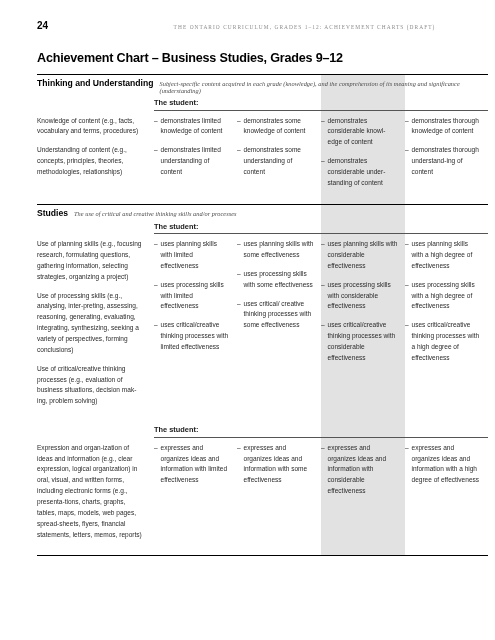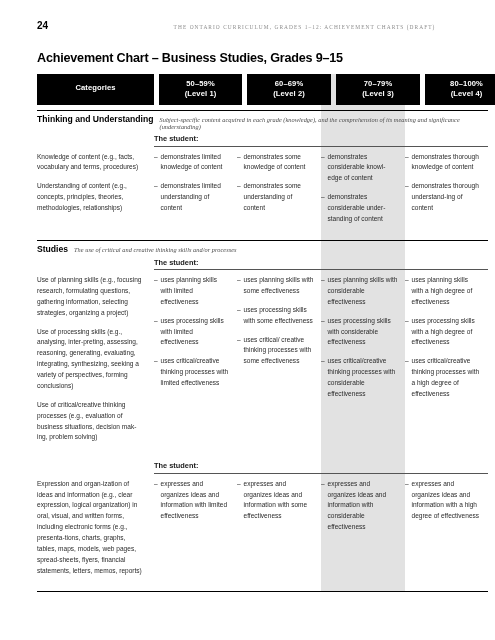--- a/index.html
+++ b/index.html
@@ -180,45 +180,26 @@
 </head>
 <body>
 
 <div class="page">
 
   <div class="runhead">
     <div class="folio">24</div>
     <div class="runhead-title">THE ONTARIO CURRICULUM, GRADES 1–12: ACHIEVEMENT CHARTS (DRAFT)</div>
   </div>
 
-  <h1 class="chart-title">Achievement Chart – Business Studies, Grades 9–15</h1>
+  <h1 class="chart-title">Achievement Chart – Business Studies, Grades 9–12</h1>
 
   <div class="grid">
 
     <div class="shade-band" style="top:0;bottom:0;"></div>
 
-    <div class="row hdr-row">
-      <div class="hdr-cell catbox c0">Categories</div>
-      <div class="hdr-cell gap c1">
-        <div>50–59%</div>
-        <div>(Level 1)</div>
-      </div>
-      <div class="hdr-cell gap c2">
-        <div>60–69%</div>
-        <div>(Level 2)</div>
-      </div>
-      <div class="hdr-cell gap c3">
-        <div>70–79%</div>
-        <div>(Level 3)</div>
-      </div>
-      <div class="hdr-cell c4">
-        <div>80–100%</div>
-        <div>(Level 4)</div>
-      </div>
-    </div>
 
     <div id="sections-host">
         <div>
           <div class="cat-banner">
             <span class="cat-name">Thinking and Understanding</span>
             <span class="cat-desc">Subject-specific content acquired in each grade (knowledge), and the comprehension of its meaning and significance (understanding)</span>
           </div>
           <div class="student-row">
             <div class="student-label">The student:</div>
           </div>

